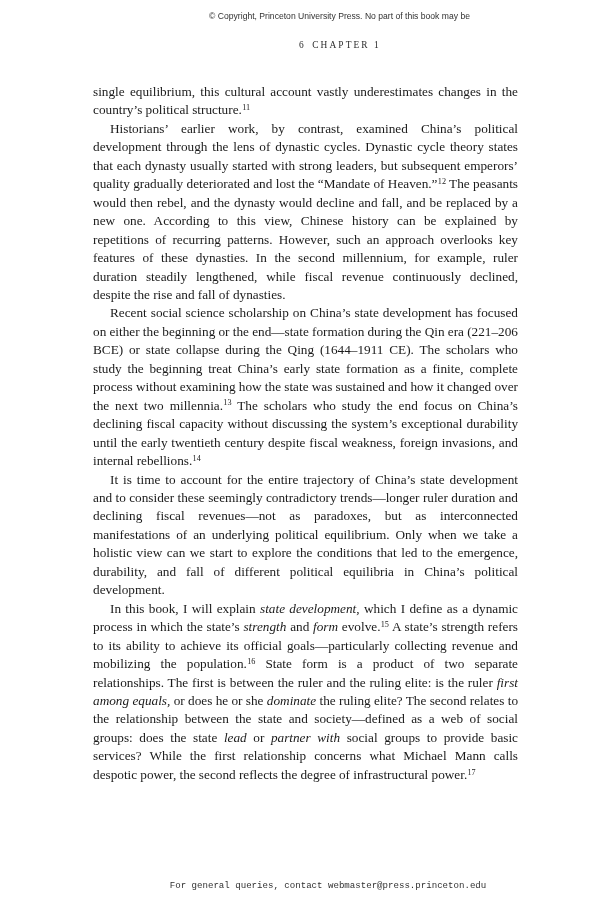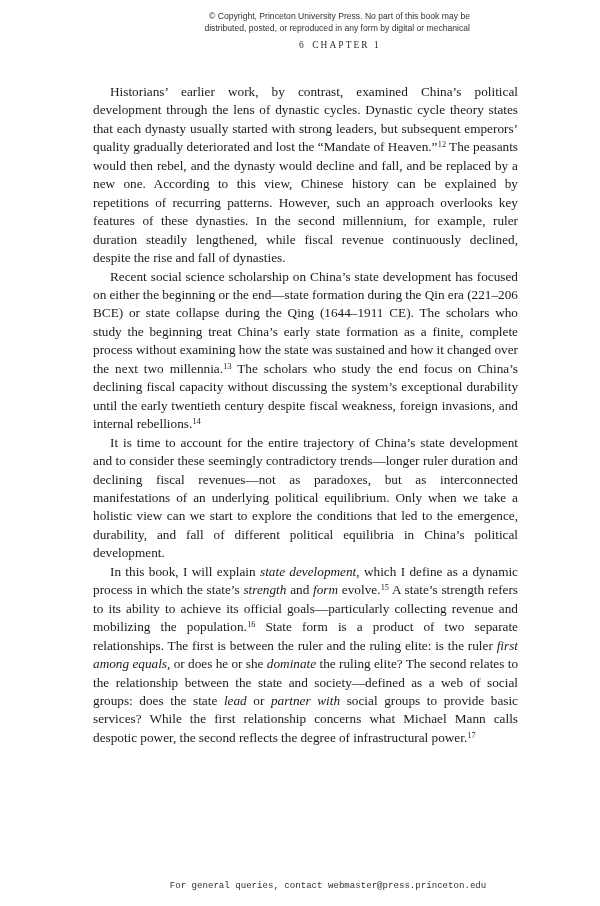--- a/index.html
+++ b/index.html
@@ -86,27 +86,27 @@
     font-size: 9.1px;
     color: #313131;
     margin-left: 28px;
   }
 </style>
 </head>
 <body>
 
 <div class="copyright-notice">
   <span class="cline">© Copyright, Princeton University Press. No part of this book may be</span>
-  <span class="cline">distributed, posted, or reproduced in any form by digital or mechanical</span>
 </div>
 
 <div class="running-head">
   <span class="folio">6</span><span class="chapter-label">CHAPTER 1</span>
 </div>
 
 <div class="text-column" id="text-column">
+    <p class="body-par"><span>single equilibrium, this cultural account vastly underestimates changes in the country’s political structure.</span><sup class="fn">11</sup></p>
     <p class="body-par indented"><span>Historians’ earlier work, by contrast, examined China’s political development through the lens of dynastic cycles. Dynastic cycle theory states that each dynasty usually started with strong leaders, but subsequent emperors’ quality gradually deteriorated and lost the “Mandate of Heaven.”</span><sup class="fn">12</sup><span> The peasants would then rebel, and the dynasty would decline and fall, and be replaced by a new one. According to this view, Chinese history can be explained by repetitions of recurring patterns. However, such an approach overlooks key features of these dynasties. In the second millennium, for example, ruler duration steadily lengthened, while fiscal revenue continuously declined, despite the rise and fall of dynasties.</span></p>
     <p class="body-par indented"><span>Recent social science scholarship on China’s state development has focused on either the beginning or the end—state formation during the Qin era (221–206 BCE) or state collapse during the Qing (1644–1911 CE). The scholars who study the beginning treat China’s early state formation as a finite, complete process without examining how the state was sustained and how it changed over the next two millennia.</span><sup class="fn">13</sup><span> The scholars who study the end focus on China’s declining fiscal capacity without discussing the system’s exceptional durability until the early twentieth century despite fiscal weakness, foreign invasions, and internal rebellions.</span><sup class="fn">14</sup></p>
     <p class="body-par indented"><span>It is time to account for the entire trajectory of China’s state development and to consider these seemingly contradictory trends—longer ruler duration and declining fiscal revenues—not as paradoxes, but as interconnected manifestations of an underlying political equilibrium. Only when we take a holistic view can we start to explore the conditions that led to the emergence, durability, and fall of different political equilibria in China’s political development.</span></p>
     <p class="body-par indented"><span>In this book, I will explain </span><i class="it">state development</i><span>, which I define as a dynamic process in which the state’s </span><i class="it">strength</i><span> and </span><i class="it">form</i><span> evolve.</span><sup class="fn">15</sup><span> A state’s strength refers to its ability to achieve its official goals—particularly collecting revenue and mobilizing the population.</span><sup class="fn">16</sup><span> State form is a product of two separate relationships. The first is between the ruler and the ruling elite: is the ruler </span><i class="it">first among equals,</i><span> or does he or she </span><i class="it">dominate</i><span> the ruling elite? The second relates to the relationship between the state and society—defined as a web of social groups: does the state </span><i class="it">lead</i><span> or </span><i class="it">partner with</i><span> social groups to provide basic services? While the first relationship concerns what Michael Mann calls despotic power, the second reflects the degree of infrastructural power.</span><sup class="fn">17</sup></p>
   </div>
 
 <div class="page-footer">For general queries, contact webmaster@press.princeton.edu</div>
 
 </body></html>

